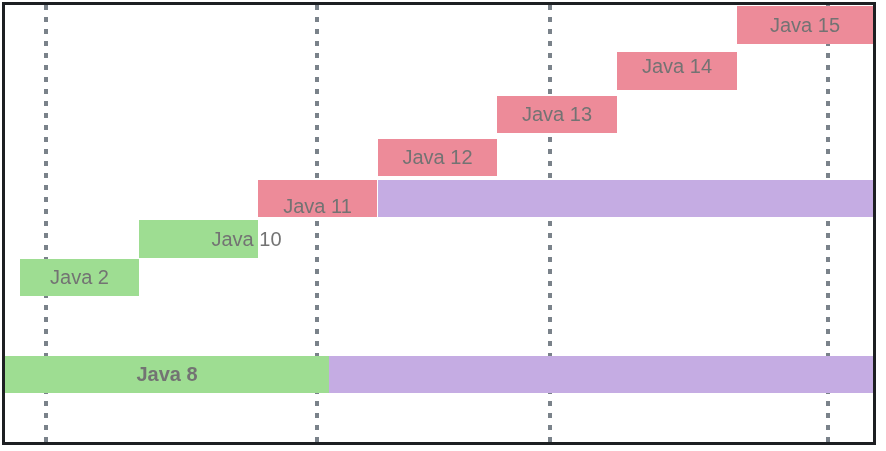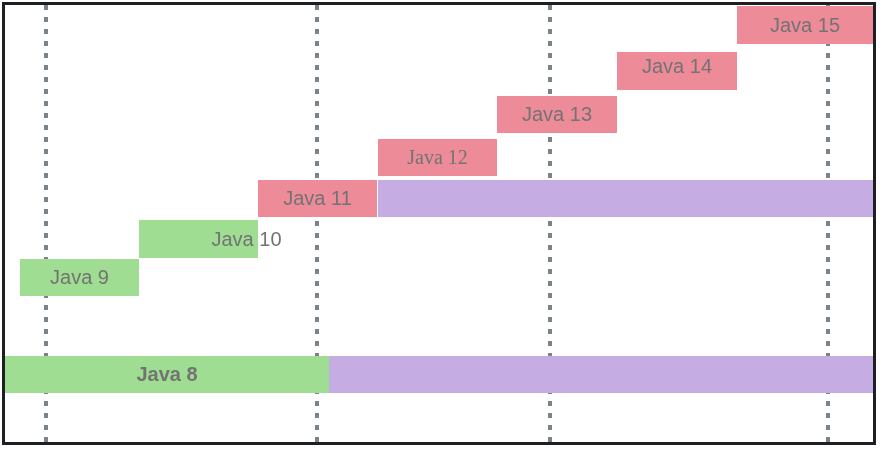--- a/index.html
+++ b/index.html
@@ -65,26 +65,26 @@
       <div class="gridline" style="left: 826px;"></div>
     </div>
   <div id="bars-layer">
       <div class="bar-segment" style="left: 737px; top: 6px; width: 136px; height: 38px; background: rgb(237, 139, 153);"></div>
       <div class="bar-label" style="left: 737px; top: 6px; width: 136px; height: 38px;">Java 15</div>
       <div class="bar-segment" style="left: 617px; top: 52px; width: 120px; height: 38px; background: rgb(237, 139, 153);"></div>
       <div class="bar-label" style="left: 617px; top: 52px; width: 120px; height: 28px;">Java 14</div>
       <div class="bar-segment" style="left: 497px; top: 96px; width: 120px; height: 37px; background: rgb(237, 139, 153);"></div>
       <div class="bar-label" style="left: 497px; top: 96px; width: 120px; height: 37px;">Java 13</div>
       <div class="bar-segment" style="left: 378px; top: 139px; width: 119px; height: 37px; background: rgb(237, 139, 153);"></div>
-      <div class="bar-label" style="left: 378px; top: 139px; width: 119px; height: 37px; font-family: Liberation Serif, serif;">Java 12</div>
+      <div class="bar-label" style="left: 378px; top: 139px; width: 119px; height: 37px;">Java 12</div>
       <div class="bar-segment" style="left: 258px; top: 180px; width: 119px; height: 37px; background: rgb(237, 139, 153);"></div>
       <div class="bar-segment" style="left: 378px; top: 180px; width: 495px; height: 37px; background: rgb(197, 172, 227);"></div>
-      <div class="bar-label" style="left: 258px; top: 180px; width: 119px; height: 37px;">Java 11</div>
+      <div class="bar-label" style="left: 258px; top: 188px; width: 119px; height: 37px;">Java 11</div>
       <div class="bar-segment" style="left: 139px; top: 220px; width: 119px; height: 38px; background: rgb(158, 221, 146);"></div>
       <div class="bar-label" style="left: 139px; top: 220px; width: 119px; height: 38px; padding-left: 48px;">Java 10</div>
       <div class="bar-segment" style="left: 20px; top: 259px; width: 119px; height: 37px; background: rgb(158, 221, 146);"></div>
-      <div class="bar-label" style="left: 20px; top: 259px; width: 119px; height: 37px;">Java 9</div>
+      <div class="bar-label" style="left: 20px; top: 259px; width: 119px; height: 37px;">Java 2</div>
       <div class="bar-segment" style="left: 5px; top: 356px; width: 324px; height: 37px; background: rgb(158, 221, 146);"></div>
       <div class="bar-segment" style="left: 329px; top: 356px; width: 544px; height: 37px; background: rgb(197, 172, 227);"></div>
       <div class="bar-label" style="left: 5px; top: 356px; width: 324px; height: 37px; font-weight: bold;">Java 8</div>
     </div>
   <div class="frame"></div>
 </div>
 
 </body></html>

